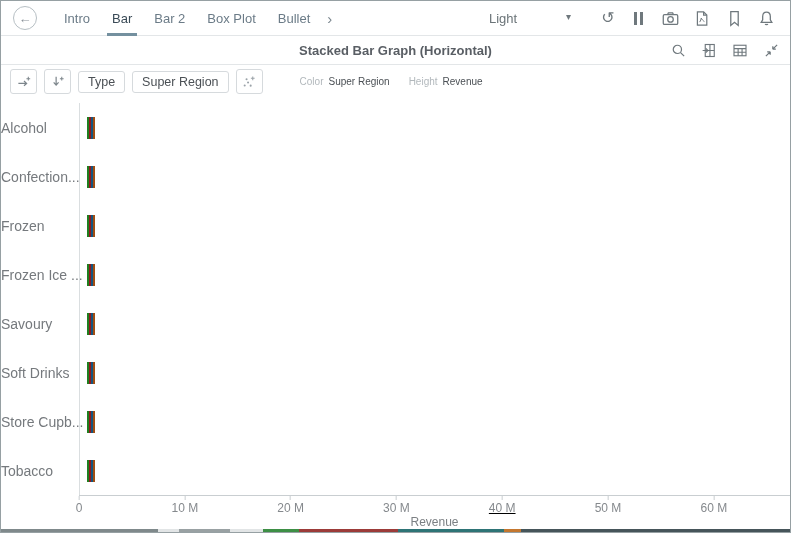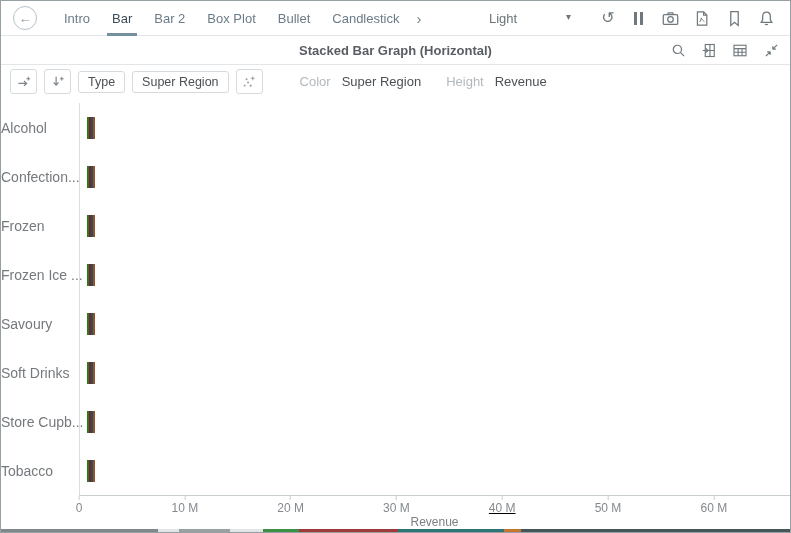--- a/index.html
+++ b/index.html
@@ -30,21 +30,21 @@
   .page-title{font-size:13px;font-weight:bold;color:#595e64;}
   .titlebar-icons{position:absolute;right:10px;top:0;bottom:0;display:flex;align-items:center;gap:13px;color:#6f787d;}
   .titlebar-icons .tb-icon{margin:0;width:18px;}
 
   
   .toolbar{height:33px;min-height:33px;display:flex;align-items:center;padding:0 9px;gap:7px;}
   .tool-btn{width:25px;height:23px;border:1px solid #d6dadd;border-radius:3px;background:#fff;display:flex;
           align-items:center;justify-content:center;color:#7d868c;cursor:pointer;flex:none;}
   .chip{border:1px solid #d6dadd;border-radius:3px;background:#fff;padding:3px 9px;font-size:12.5px;
           color:#4b5055;cursor:pointer;white-space:nowrap;}
-  .mappings{display:flex;align-items:center;margin-left:30px;font-size:13px;gap:11px;}
+  .mappings{display:flex;align-items:center;margin-left:30px;font-size:10px;gap:5px;}
   .map-label{color:#b2b8bc;}
   .map-value{color:#4b5055;}
 
   
   .chart{flex:1;display:flex;flex-direction:column;position:relative;padding-top:5px;}
   .rows-wrap{flex:1;display:flex;flex-direction:column;position:relative;}
   .y-axis-line{position:absolute;left:78px;top:0;bottom:0;width:1px;background:#dadee0;}
   .row{flex:1;display:flex;align-items:center;}
   .cat{width:86px;box-sizing:border-box;padding-right:6px;text-align:left;font-size:14px;color:#75797d;white-space:nowrap;flex:none;}
   .track{flex:1;height:22px;position:relative;}
@@ -70,21 +70,20 @@
   <div class="topbar">
     <div class="back-btn">
       <span>←</span>
     </div>
     <div class="tabs">
         <div class="tab">Intro</div>
         <div class="tab active">Bar</div>
         <div class="tab">Bar 2</div>
         <div class="tab">Box Plot</div>
         <div class="tab">Bullet</div>
-        <div class="tab">Candlestick</div>
       </div>
     <div class="tab-overflow">
       <span>›</span>
     </div>
 
     <div class="topbar-right">
       <div class="theme-select">
         <span>Light</span>
         <span class="caret">▾</span>
       </div>

